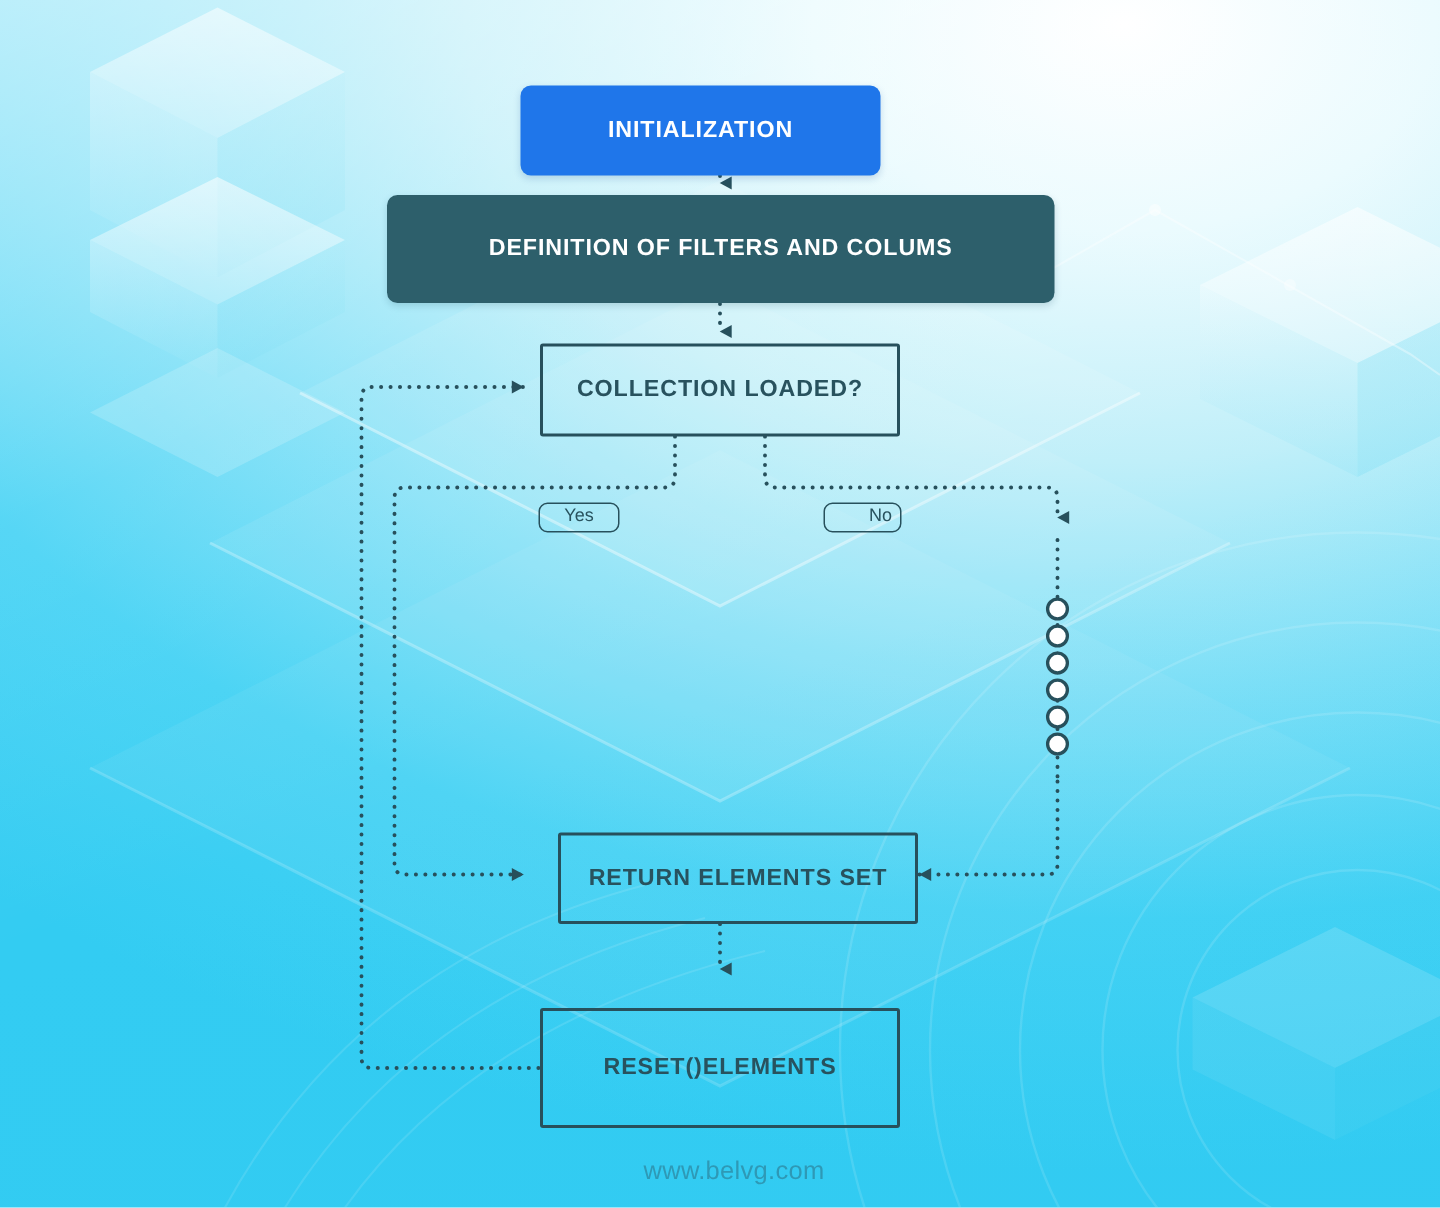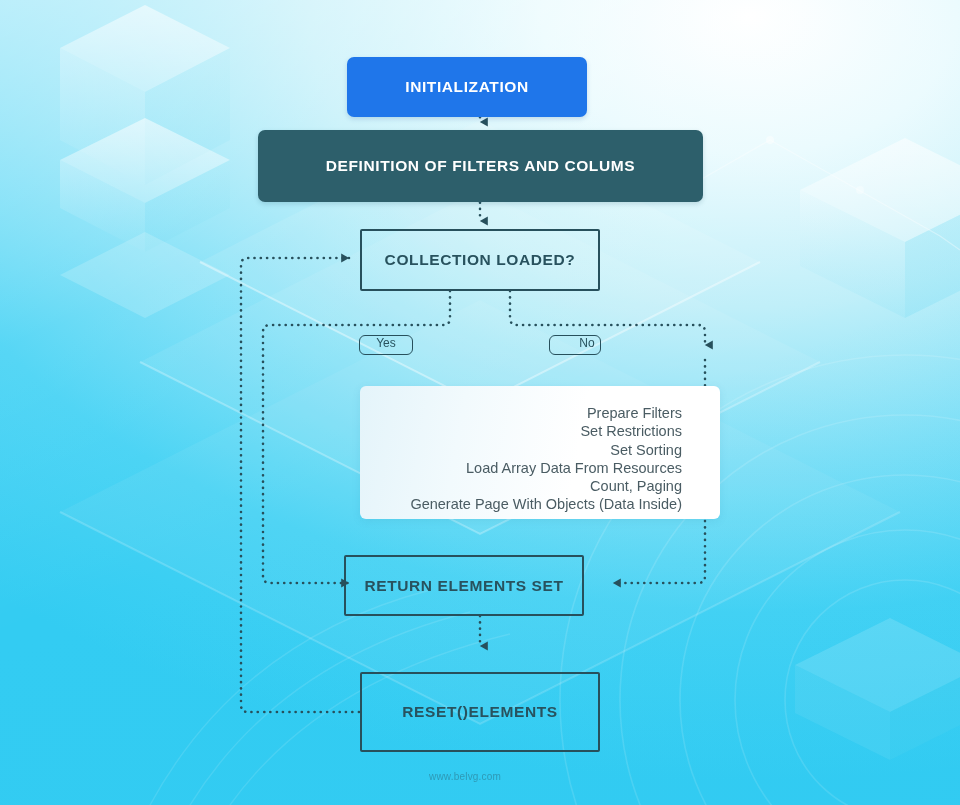--- a/index.html
+++ b/index.html
@@ -107,21 +107,21 @@
   .step-label {
     color: #4a5c63;
     font-size: 14.5px;
     line-height: 18.3px;
     white-space: nowrap;
   }
 
   .watermark {
     position: absolute;
     color: rgba(40,70,85,0.38);
-    font-size: 10px;
+    font-size: 17px;
     letter-spacing: .2px;
   }
 </style>
 </head>
 <body>
 
 <div id="canvas">
 
   <div class="bg-layer bg-grad-base"></div>
 
@@ -257,32 +257,22 @@
   </div>
 
   <div class="badge" style="left:359px; top:335px; width:54px; height:20px;">
     <span>Yes</span>
   </div>
 
   <div class="badge" style="left:549px; top:335px; width:52px; height:20px;padding-left:24px;">
     <span>No</span>
   </div>
 
-  <div class="steps-panel" style="left:360px; top:386px; width:360px; height:133px;">
-    <div class="steps-list">
-      <div class="step-label">Prepare Filters</div>
-      <div class="step-label">Set Restrictions</div>
-      <div class="step-label">Set Sorting</div>
-      <div class="step-label">Load Array Data From Resources</div>
-      <div class="step-label">Count, Paging</div>
-      <div class="step-label">Generate Page With Objects (Data Inside)</div>
-    </div>
-  </div>
-
-  <div class="node node-outline" style="left:344px; top:555px; width:240px; height:61px;">
+
+  <div class="node node-outline" style="left:372px; top:555px; width:240px; height:61px;">
     <span>RETURN ELEMENTS SET</span>
   </div>
 
   <div class="node node-outline" style="left:360px; top:672px; width:240px; height:80px; ">
     <span>RESET()</span>
     <span>ELEMENTS</span>
   </div>
 
   <div class="watermark" style="left:429px; top:771px;">
     <span>www.belvg.com</span>

